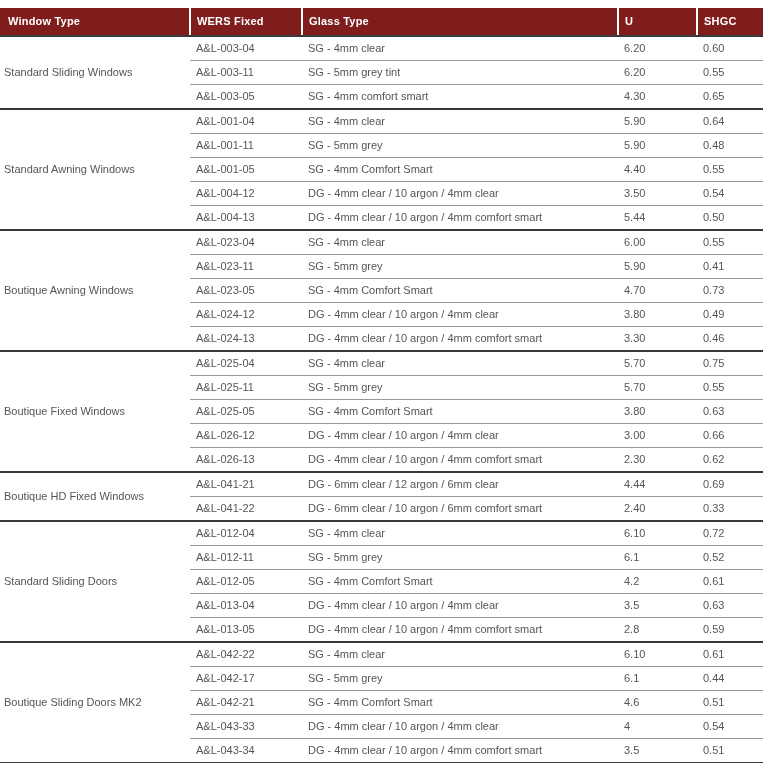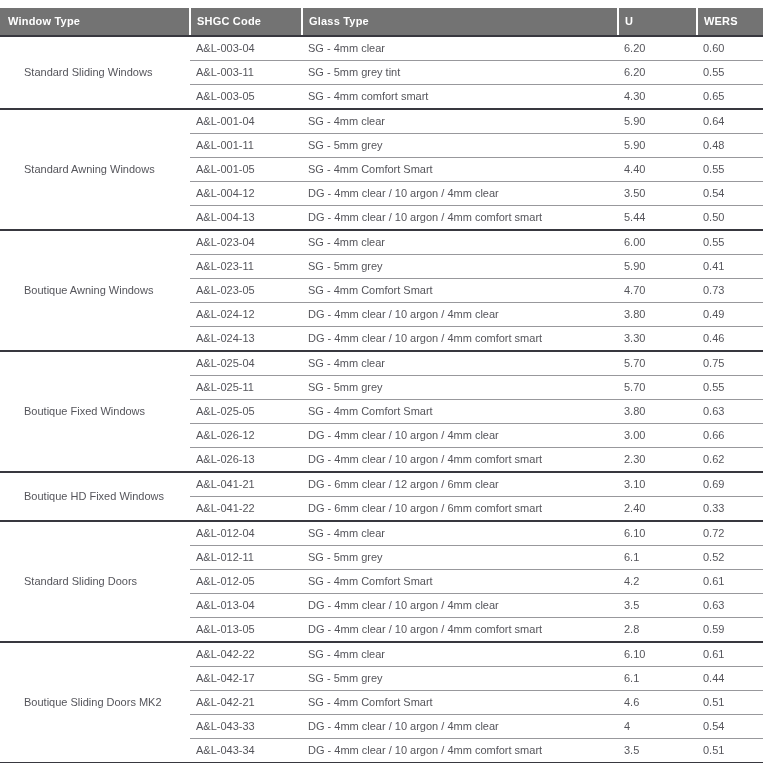--- a/index.html
+++ b/index.html
@@ -19,21 +19,21 @@
     width: 763px;
     border-bottom: 2px solid #38383F;
   }
   col.c-wt    { width: 190px; }
   col.c-code  { width: 112px; }
   col.c-glass { width: 316px; }
   col.c-u     { width: 79px;  }
   col.c-shgc  { width: 66px;  }
 
   thead th {
-    background: #737373;
+    background: #7f1d1d;
     color: #ffffff;
     text-align: left;
     font-size: 11px;
     font-weight: bold;
     letter-spacing: 0.2px;
     line-height: 13px;
     padding: 7px 6px;
     border-bottom: 2px solid #38383F;
   }
   thead th:not(:last-child) { border-right: 2px solid #ffffff; }
@@ -43,44 +43,44 @@
     font-size: 11px;
     line-height: 13px;
     color: #55555B;
     padding: 5px 6px;
     vertical-align: middle;
     border-top: 1px solid #98989C;
     overflow: hidden;
     white-space: nowrap;
   }
   tbody td.wt-cell {
-    padding-left: 24px;
+    padding-left: 4px;
     white-space: normal;
   }
   tbody tr.group-start td { border-top: 2px solid #38383F; }
 </style>
 </head>
 <body>
 
 <div class="page">
   <table class="spec-table">
     <colgroup>
       <col class="c-wt">
       <col class="c-code">
       <col class="c-glass">
       <col class="c-u">
       <col class="c-shgc">
     </colgroup>
     <thead>
       <tr>
         <th>Window Type</th>
-        <th>SHGC Code</th>
+        <th>WERS Fixed</th>
         <th>Glass Type</th>
         <th>U</th>
-        <th>WERS</th>
+        <th>SHGC</th>
       </tr>
     </thead>
     <tbody>
         <tr class="group-start">
           <td rowspan="3" class="wt-cell">Standard Sliding Windows</td>
           <td>A&amp;L-003-04</td>
           <td>SG - 4mm clear</td>
           <td>6.20</td>
           <td>0.60</td>
         </tr>
@@ -186,21 +186,21 @@
         <tr>
           <td>A&amp;L-026-13</td>
           <td>DG - 4mm clear / 10 argon / 4mm comfort smart</td>
           <td>2.30</td>
           <td>0.62</td>
         </tr>
         <tr class="group-start">
           <td rowspan="2" class="wt-cell">Boutique HD Fixed Windows</td>
           <td>A&amp;L-041-21</td>
           <td>DG - 6mm clear / 12 argon / 6mm clear</td>
-          <td>3.10</td>
+          <td>4.44</td>
           <td>0.69</td>
         </tr>
         <tr>
           <td>A&amp;L-041-22</td>
           <td>DG - 6mm clear / 10 argon / 6mm comfort smart</td>
           <td>2.40</td>
           <td>0.33</td>
         </tr>
         <tr class="group-start">
           <td rowspan="5" class="wt-cell">Standard Sliding Doors</td>

